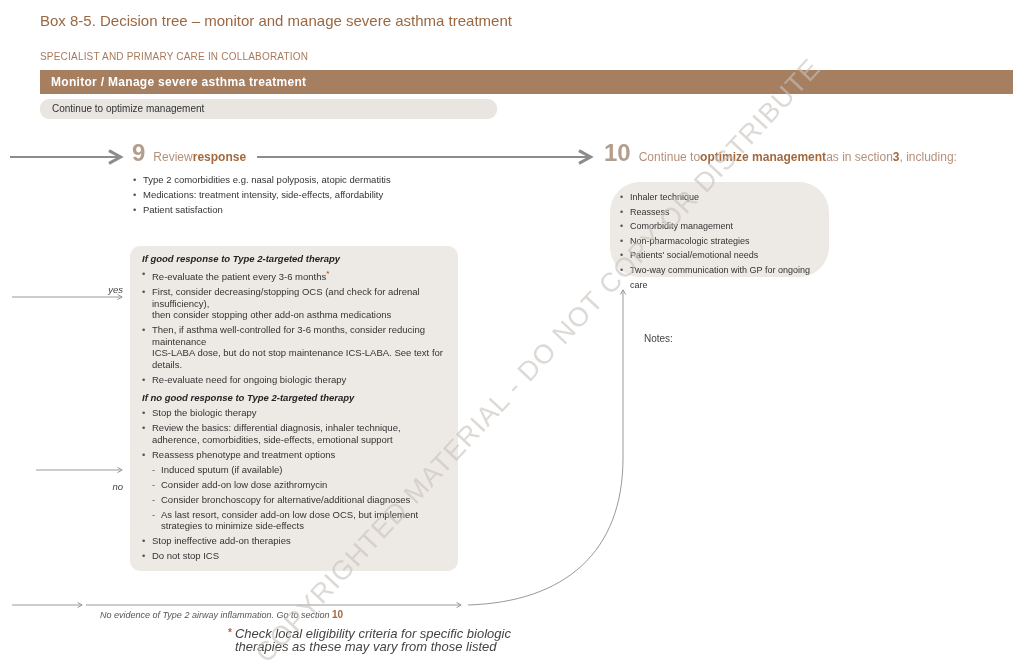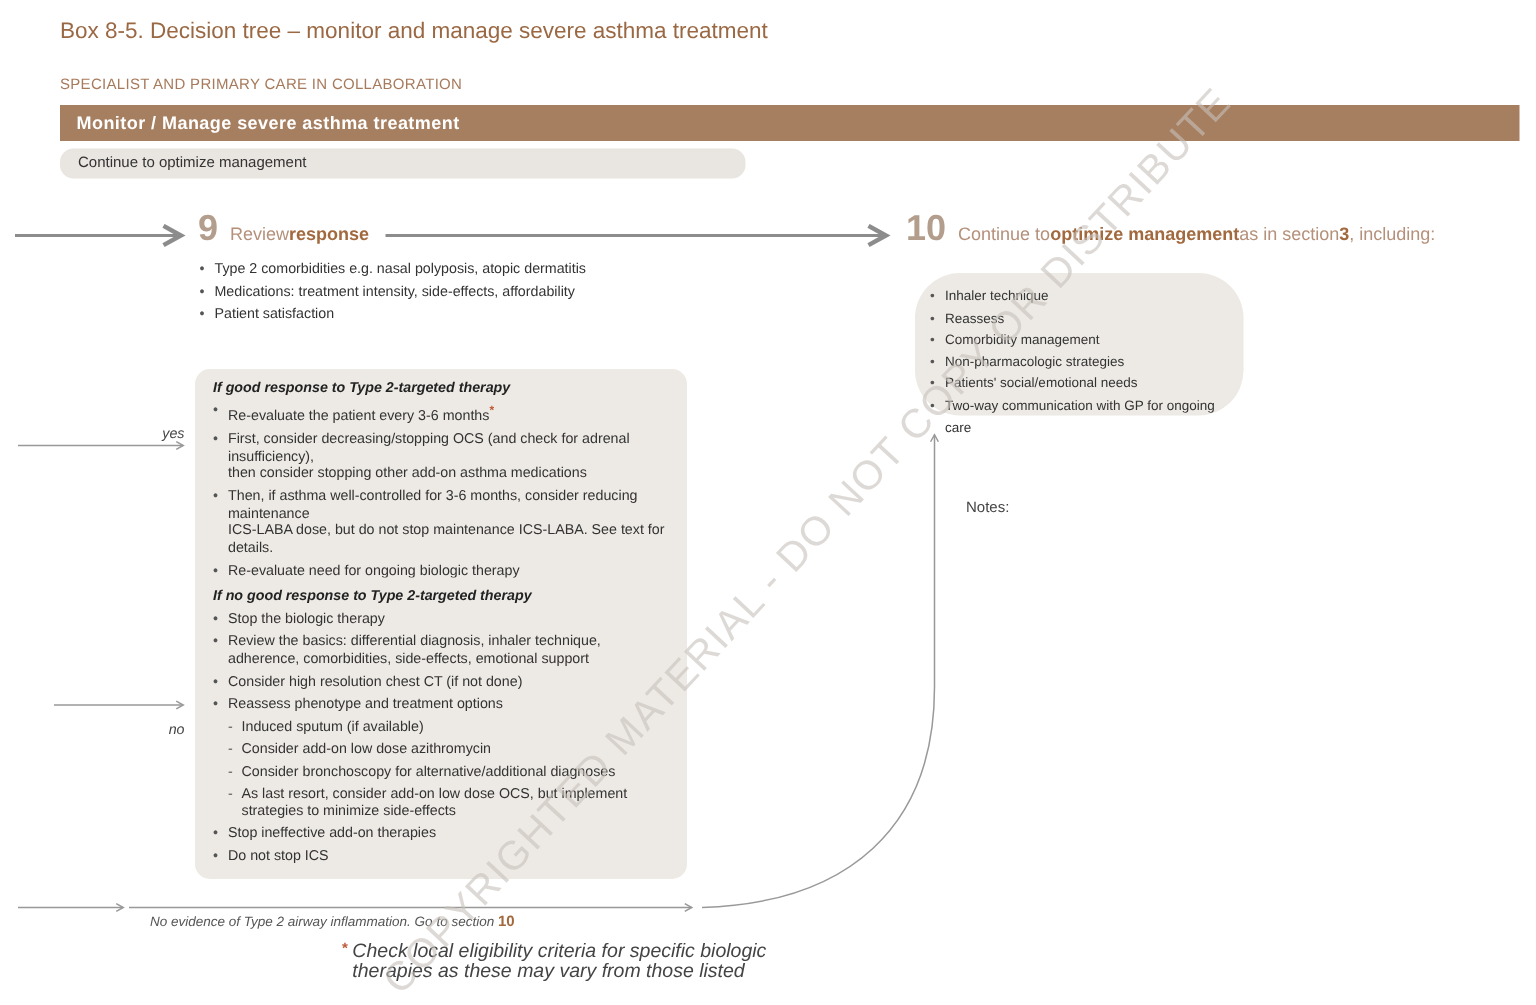--- a/index.html
+++ b/index.html
@@ -141,21 +141,20 @@
 cost and patient preference</li>
     </ul>
   </div>
 
   <div class="box" id="badbox">
     <div class="box-title">If no good response to Type 2-targeted therapy</div>
     <ul>
       <li>Stop the biologic therapy</li>
       <li>Review the basics: differential diagnosis, inhaler technique,
 adherence, comorbidities, side-effects, emotional support</li>
-      <li>Consider high resolution chest CT (if not done)</li>
       <li>Reassess phenotype and treatment options</li>
       <li class="dash">Induced sputum (if available)</li>
       <li class="dash">Consider add-on low dose azithromycin</li>
       <li class="dash">Consider bronchoscopy for alternative/additional diagnoses</li>
       <li class="dash">As last resort, consider add-on low dose OCS, but implement
 strategies to minimize side-effects</li>
       <li>Stop ineffective add-on therapies</li>
       <li>Do not stop ICS</li>
     </ul>
   </div>

